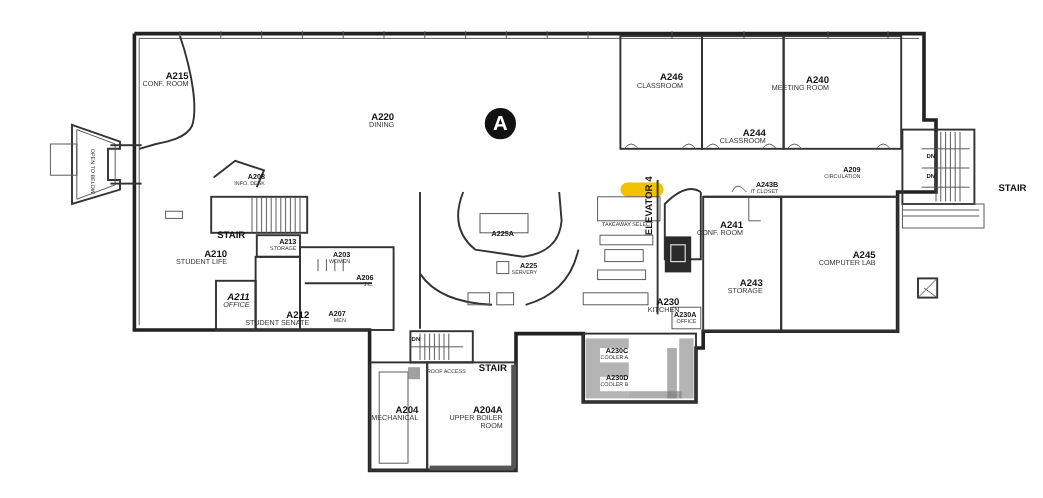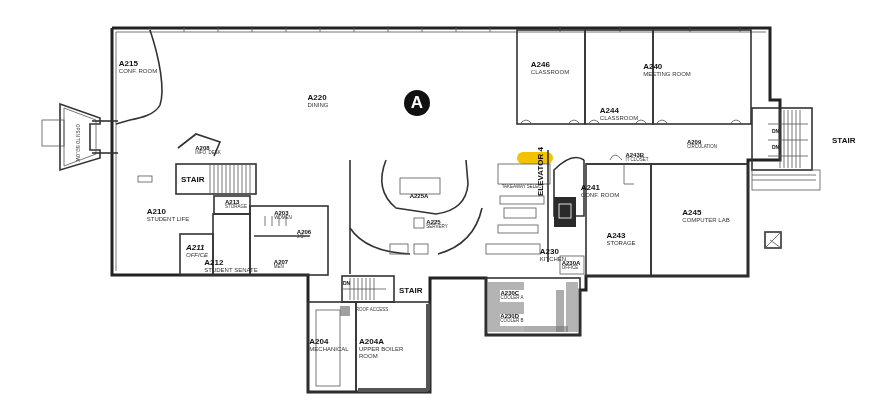--- a/index.html
+++ b/index.html
@@ -3,26 +3,26 @@
 <meta charset="utf-8">
 <style>
   html, body { margin:0; padding:0; background:#ffffff; }
   body { width:869px; height:415px; overflow:hidden; position:relative; font-family:"Liberation Sans", sans-serif; }
   #plan { position:absolute; left:0; top:0; width:869px; height:415px; }
   .wall { fill:none; stroke:#222; stroke-width:3; }
   .wall2 { fill:none; stroke:#333; stroke-width:1.6; }
   .thin { fill:none; stroke:#555; stroke-width:0.8; }
   .hatch { fill:#777; }
   .dark { fill:#2a2a2a; }
-  .lbl { position:absolute; text-align:left; color:#111; line-height:1.05; white-space:nowrap; transform:translateX(-50%); }
+  .lbl { position:absolute; text-align:right; color:#111; line-height:1.05; white-space:nowrap; transform:translateX(-50%); }
   .lbl .num { font-weight:bold; font-size:8px; display:block; }
   .lbl .name { font-size:6px; display:block; color:#333; }
   .lbl.small .num { font-size:6px; }
   .lbl.small .name { font-size:4.5px; }
-  .stair-lbl { position:absolute; font-weight:bold; font-size:8px; color:#111; }
+  .stair-lbl { position:absolute; font-weight:bold; font-size:8px; color:#111;margin-top:16px; }
   .elev-lbl { position:absolute; font-weight:bold; font-size:8px; color:#111; transform:rotate(-90deg); transform-origin:left top; white-space:nowrap; }
   .dn { position:absolute; font-size:5px; font-weight:bold; color:#111; }
   .marker { position:absolute; left:404px; top:90px; width:26px; height:26px; border-radius:50%; background:#111; color:#fff; font-weight:bold; font-size:17px; text-align:center; line-height:26px; }
   .entry-lbl { position:absolute; font-size:4.5px; color:#333; transform:rotate(90deg); transform-origin:left top; white-space:nowrap; }
 </style>
 </head>
 <body>
 
 <svg id="plan" viewBox="0 0 869 415" xmlns="http://www.w3.org/2000/svg">
 

